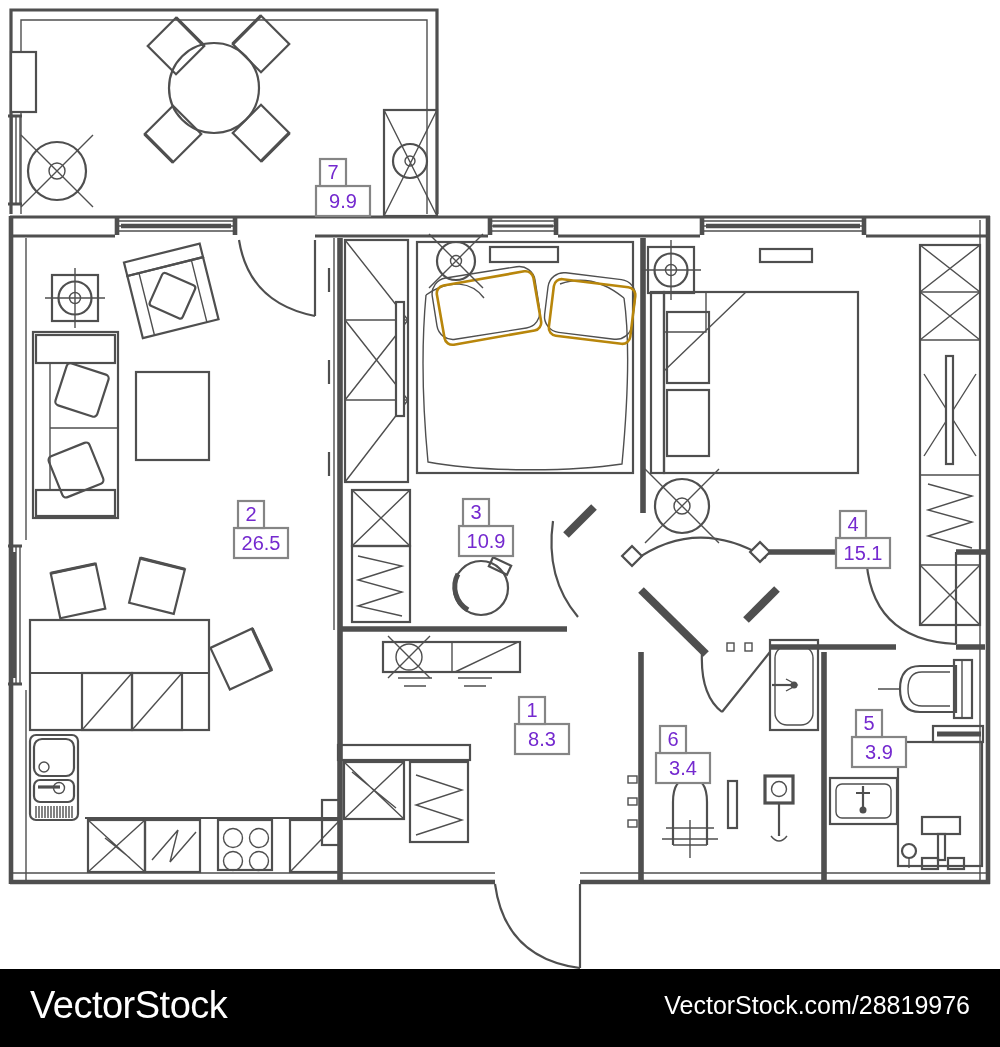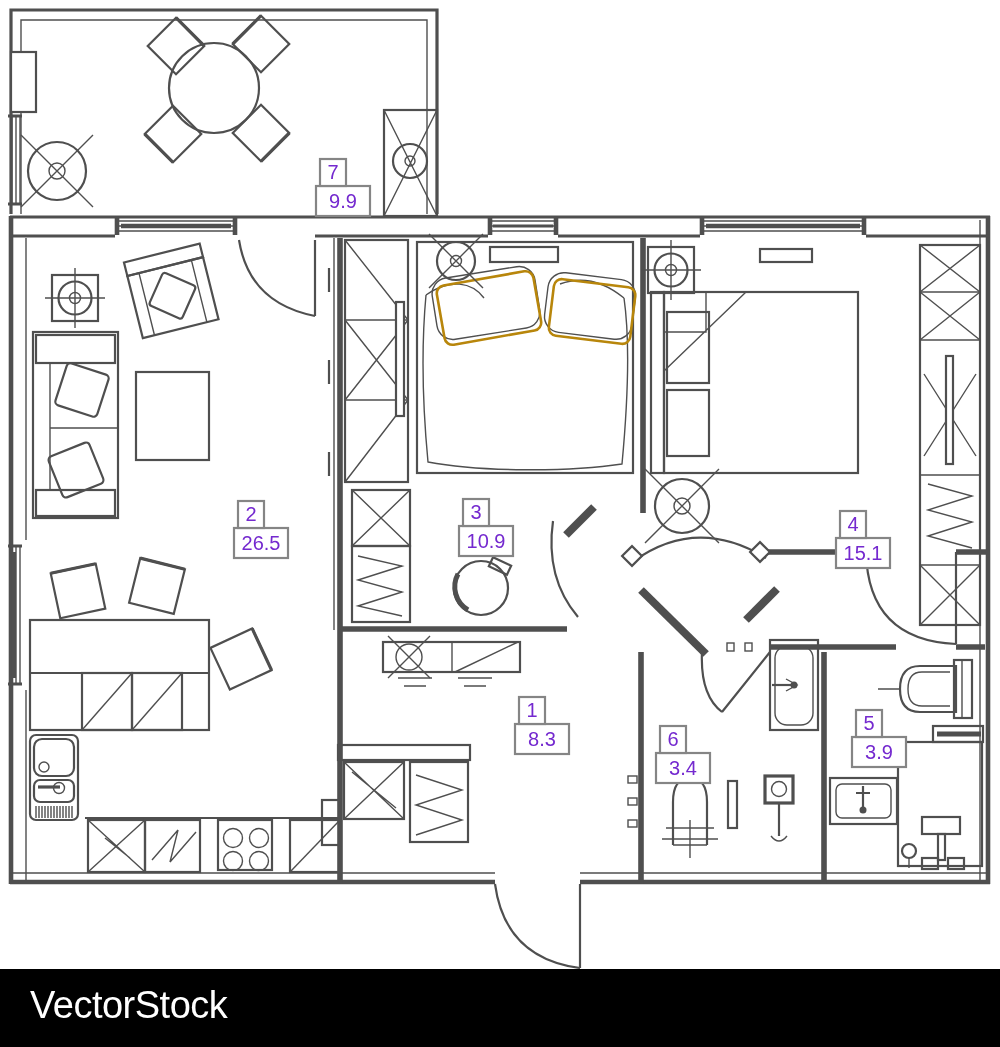--- a/index.html
+++ b/index.html
@@ -415,14 +415,15 @@
             <rect class="lb" x="320" y="159" width="26" height="27"></rect>
         <text class="n" x="333" y="179">7</text>
         <text class="n" x="343" y="208">9.9</text>
       </g>
     </g>
   </svg>
   </div>
 
   <div class="footer">
     <span class="brand">VectorStock</span>
+    <span class="credit">VectorStock.com/28819976</span>
   </div>
 </div>
 
 </body></html>

